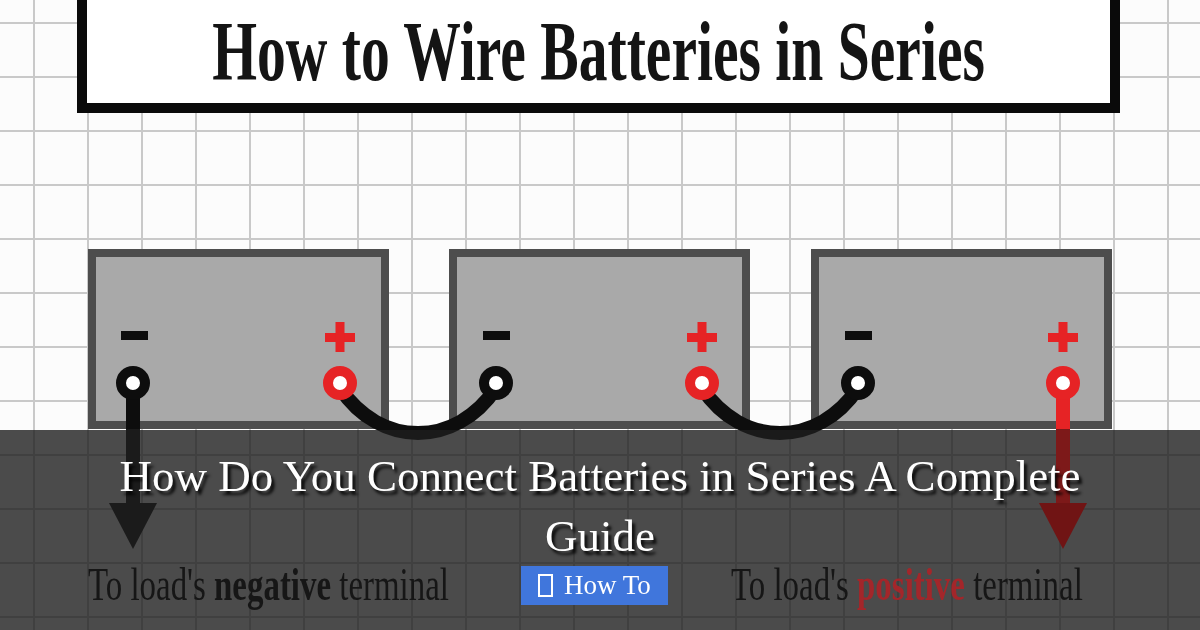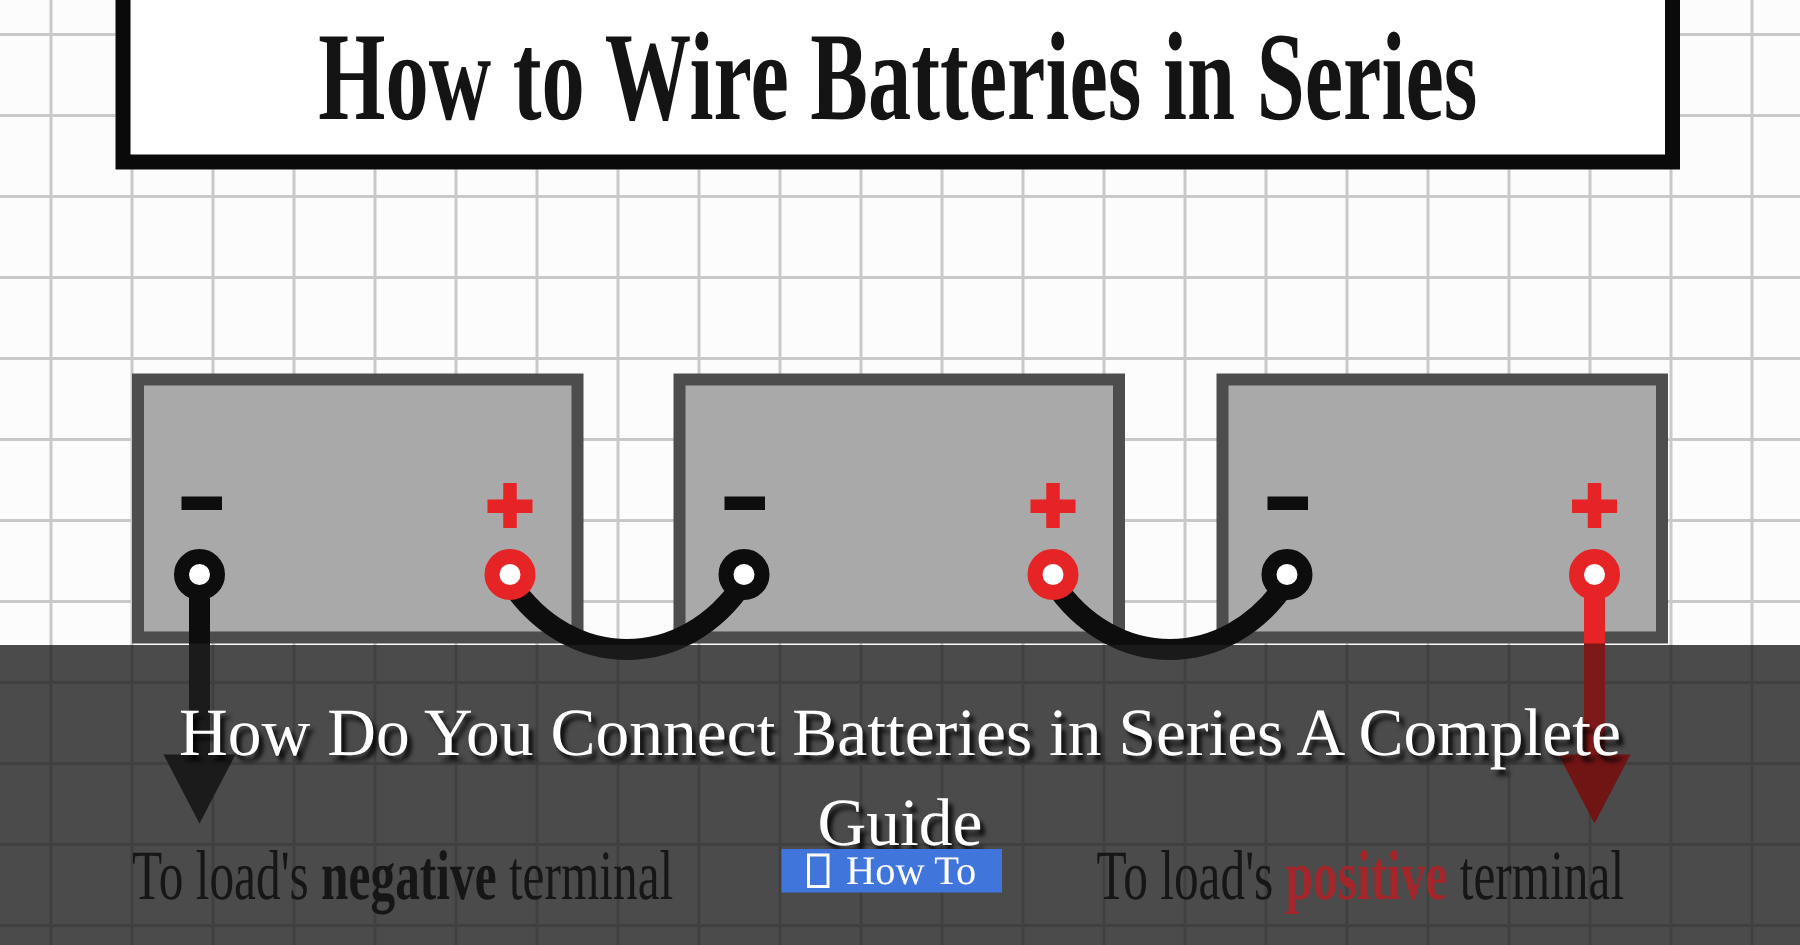--- a/index.html
+++ b/index.html
@@ -28,37 +28,37 @@
   
   .diagram-svg{position:absolute;left:0;top:0;z-index:1;}
   .arrows-over-svg{position:absolute;left:0;top:0;z-index:3;pointer-events:none;}
   
   .overlay-band{
     position:absolute;left:0;top:430px;width:1200px;height:200px;
     background:rgba(30,30,30,0.80);z-index:2;
   }
   .headline{
     position:absolute;left:0;right:0;top:442px;z-index:4;
-    max-width:970px;margin:16px auto;text-align:center;
+    max-width:970px;margin:4px auto;text-align:center;
     font-size:45px;line-height:60px;font-weight:400;color:#ffffff;
     text-shadow:3px 4px 3px rgba(0,0,0,0.85);
   }
   
   .load-label{
     position:absolute;top:557px;z-index:4;white-space:nowrap;
     font-size:47px;line-height:54px;color:#161616;
     transform:scaleX(0.70);transform-origin:left center;
   }
   .load-label .em{font-weight:700;}
   .load-label-negative{left:88px;}
   .load-label-positive{left:731px;}
   .load-label-positive .em{color:var(--positive-label-red,#a3262a);}
   
   .category-badge{
-    position:absolute;left:521px;top:566px;height:29px;z-index:5;
+    position:absolute;left:521px;top:566px;height:39px;z-index:5;
     padding:0 17px;display:flex;align-items:center;gap:11px;
     background:var(--badge-blue,#4076dc);color:#ffffff;font-size:27px;
     box-sizing:border-box;cursor:pointer;
   }
   .tofu{
     display:inline-block;width:15px;height:23px;
     border:2px solid #ffffff;box-sizing:border-box;
   }
 </style>
 </head>

